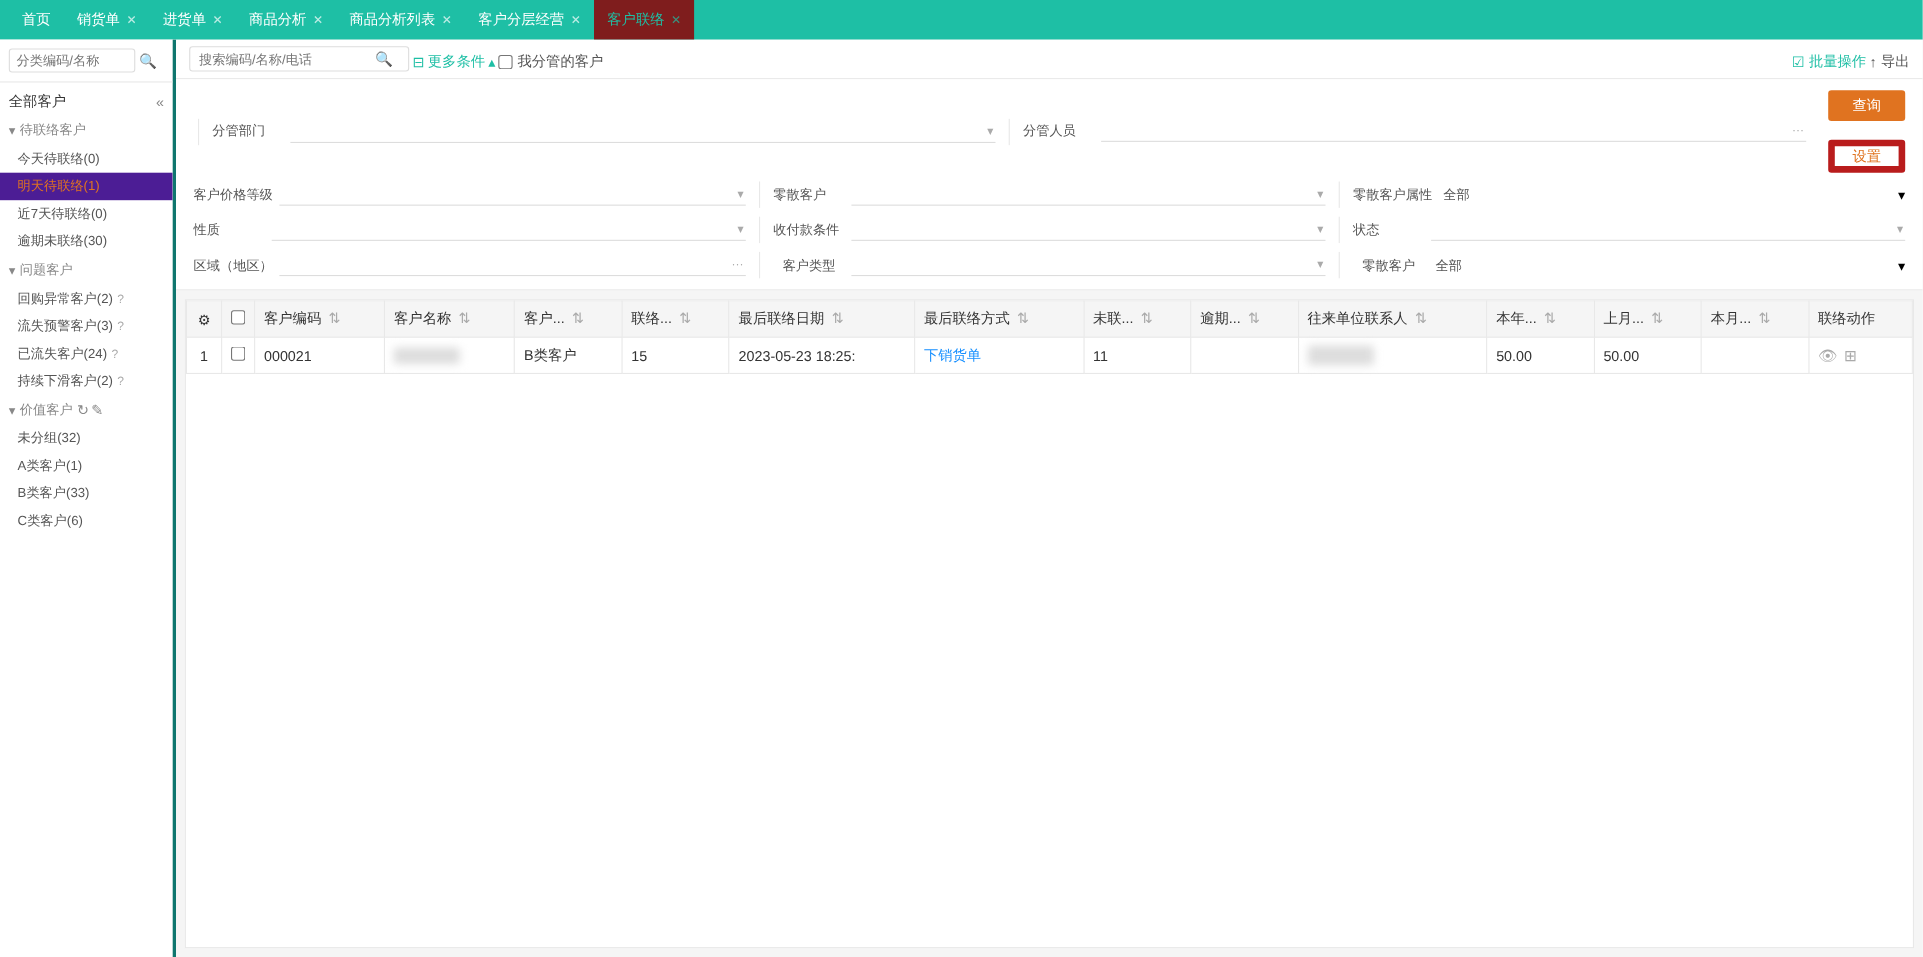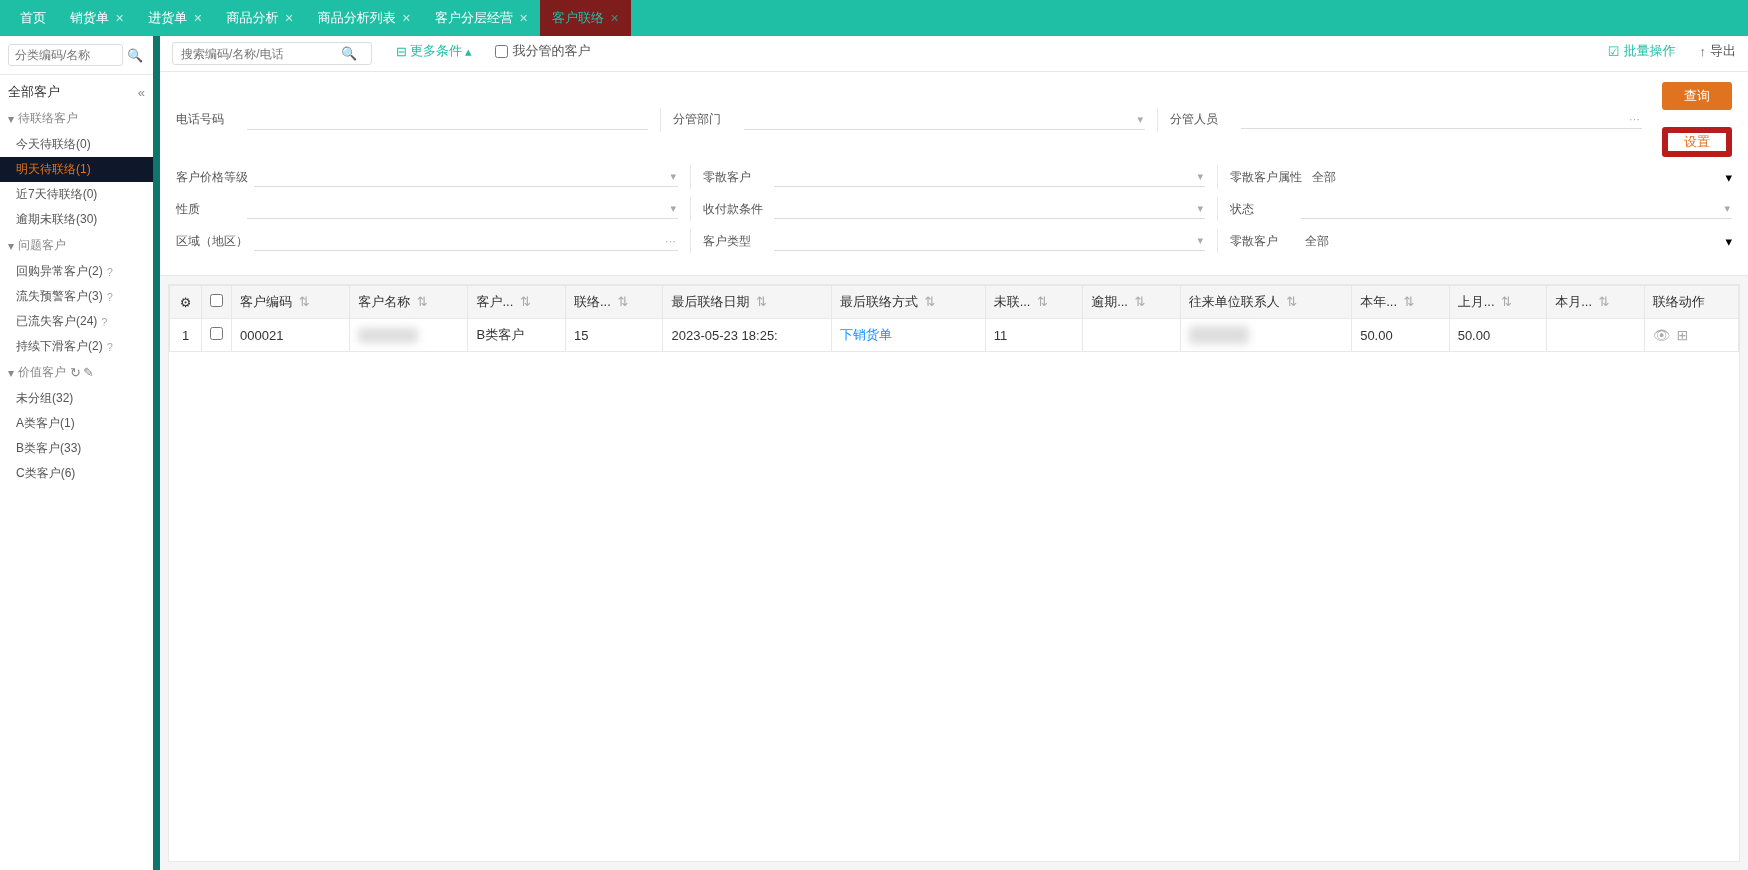--- a/index.html
+++ b/index.html
@@ -29,21 +29,21 @@
     
     .main-layout {
       display: flex;
       height: calc(100vh - 36px);
     }
 
     
     .sidebar {
       width: 160px;
       background: #fff;
-      border-right: 7px solid #0f766e;
+      border-right: 3px solid #0f766e;
       overflow-y: auto;
       flex-shrink: 0;
     }
     .sidebar-search {
       display: flex;
       align-items: center;
       padding: 8px;
       border-bottom: 1px solid #e8e8e8;
     }
     .sidebar-search input {
@@ -78,39 +78,39 @@
     }
     .sidebar-group-label::before { content: '▾'; margin-right: 4px; }
     .sidebar-item {
       padding: 4px 8px 4px 16px;
       cursor: pointer;
       color: #555;
       font-size: 12px;
       display: flex;
       align-items: center;
     }
-    .sidebar-item.active { background: #0f172a; color: #e07320; text-align: center; }
+    .sidebar-item.active { background: #4c1d95; color: #e07320; text-align: center; }
     .sidebar-item .help-icon { margin-left: 4px; color: #aaa; font-size: 11px; }
 
     
     .content-area {
       flex: 1;
       display: flex;
       flex-direction: column;
       overflow: hidden;
     }
 
     
     .filter-bar {
       background: #fff;
       padding: 6px 12px;
       display: flex;
-      align-items: flex-start;
+      align-items: flex-end;
       border-bottom: 1px solid #e8e8e8;
-      gap: 24px;
+      gap: 3px;
     }
     .filter-search-input {
       display: flex;
       align-items: center;
       border: 1px solid #ddd;
       border-radius: 3px;
       padding: 3px 8px;
       width: 200px;
     }
     .filter-search-input input {
@@ -159,21 +159,21 @@
       background: #fff;
       border-bottom: 1px solid #e8e8e8;
       padding: 10px 16px;
     }
     .filter-row {
       display: flex;
       align-items: center;
       margin-bottom: 8px;
       gap: 8px;
     }
-    .filter-row:last-child { margin-bottom: 12px; }
+    .filter-row:last-child { margin-bottom: 0; text-align: center; }
     .filter-field {
       display: flex;
       align-items: center;
       flex: 1;
       gap: 6px;
     }
     .filter-label {
       color: #555;
       font-size: 12px;
       white-space: nowrap;
@@ -366,24 +366,20 @@
       </div>
       <div class="export-btn">
         <span>↑</span>
         <span>导出</span>
       </div>
     </div>
 
     <div class="advanced-filter">
 
       <div class="filter-row">
-        <div class="filter-field">
-          <span class="filter-label">电话号码</span>
-          <input class="filter-input" type="text" value="" style="">
-        </div>
         <div class="filter-divider"></div>
         <div class="filter-field">
           <span class="filter-label">分管部门</span>
           <div class="filter-select">
             <span></span>
             <span class="chevron">▾</span>
           </div>
         </div>
         <div class="filter-divider"></div>
         <div class="filter-field">

